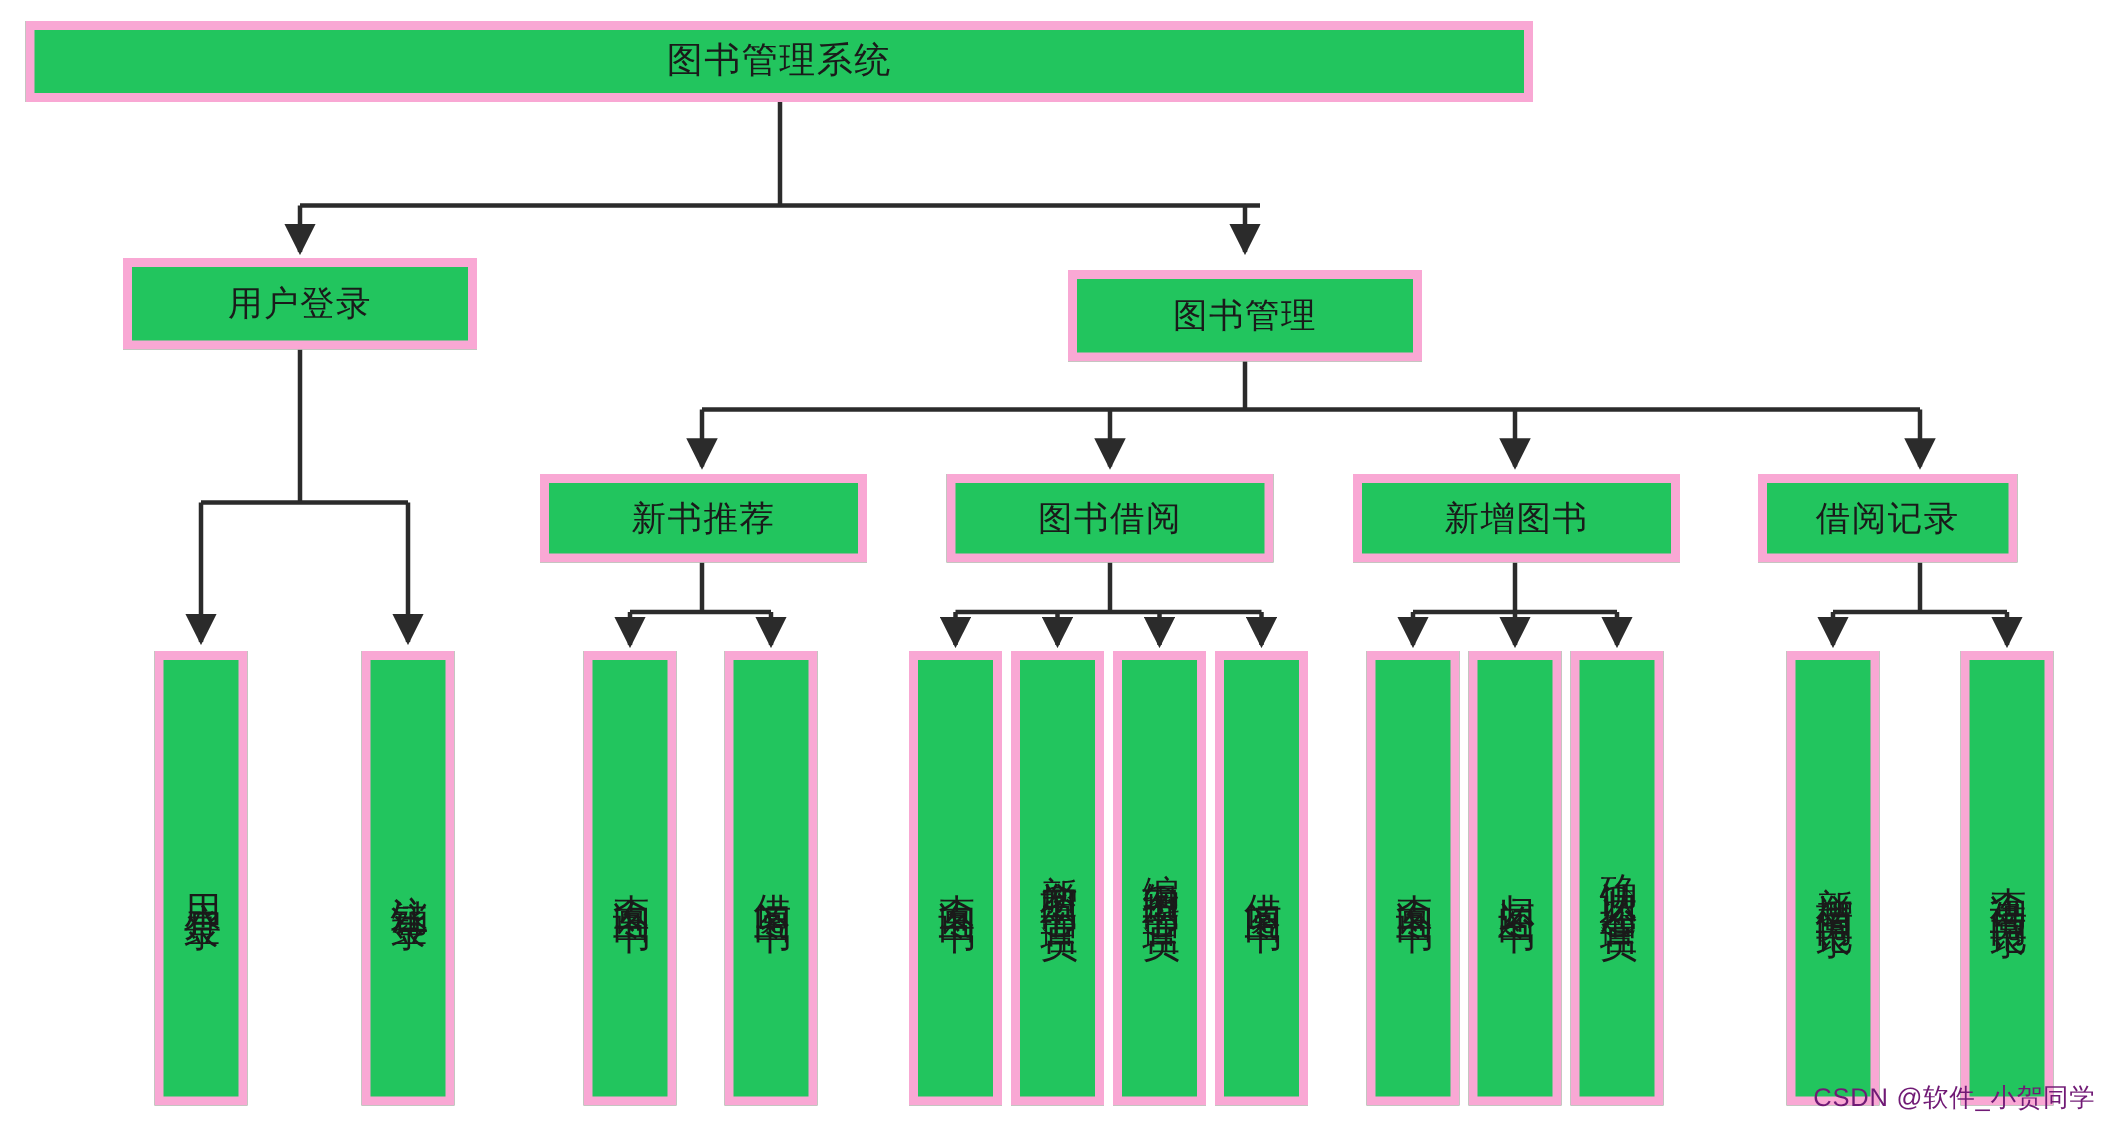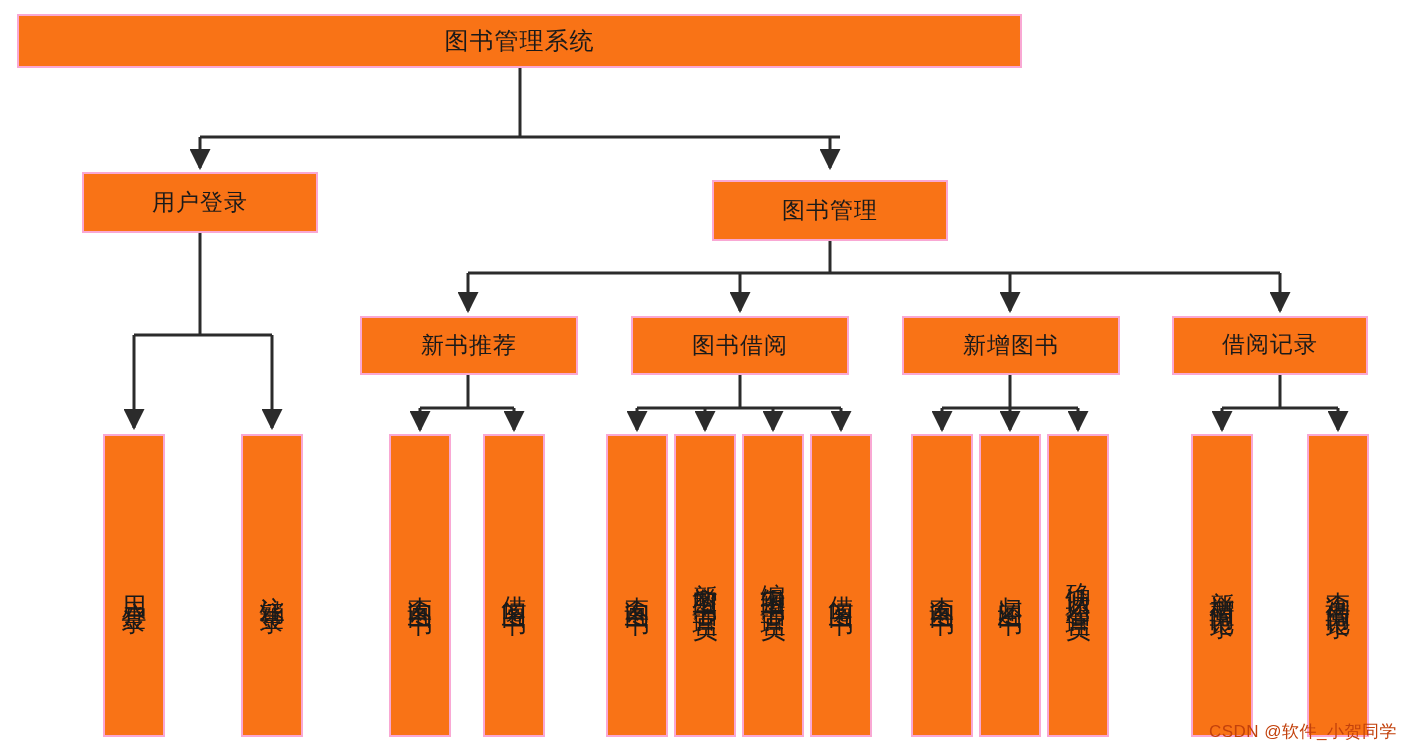--- a/index.html
+++ b/index.html
@@ -8,22 +8,22 @@
     background:#ffffff;
     font-family:"Liberation Sans","DejaVu Sans",sans-serif;
     overflow:hidden;
   }
   #stage{position:relative;width:1405px;height:747px;}
   svg#wires{position:absolute;left:0;top:0;width:1405px;height:747px;}
 
   .node{
     position:absolute;
     box-sizing:border-box;
-    background:#f97316;
-    border:2px solid #f9a8d4;
+    background:#22c55e;
+    border:6px solid #f9a8d4;
     display:flex;
     align-items:center;
     justify-content:center;
     color:#1a1a1a;
   }
   .node .lbl{
     display:block;
     text-align:center;
     line-height:1.05;
     white-space:nowrap;
@@ -38,21 +38,21 @@
     text-orientation:upright;
     font-size:25px;
     letter-spacing:5px;
     line-height:1;
   }
 
   #watermark{
     position:absolute;
     right:8px;bottom:4px;
     font-size:17px;
-    color:#c2410c;
+    color:#701a75;
     letter-spacing:.5px;
     white-space:nowrap;
     pointer-events:none;
   }
 </style>
 </head>
 <body>
 
 <div id="stage">
 
@@ -119,21 +119,21 @@
 
   <div class="node h" style="left:360px;top:316px;width:218px;height:59px;">
     <span class="lbl">新书推荐</span>
   </div>
   <div class="node h" style="left:631px;top:316px;width:218px;height:59px;">
     <span class="lbl">图书借阅</span>
   </div>
   <div class="node h" style="left:902px;top:316px;width:218px;height:59px;">
     <span class="lbl">新增图书</span>
   </div>
-  <div class="node h" style="left:1172px;top:316px;width:196px;height:59px;font-family:Liberation Serif, serif;">
+  <div class="node h" style="left:1172px;top:316px;width:173px;height:59px;">
     <span class="lbl">借阅记录</span>
   </div>
 
   <div class="node v" style="left:103px;top:434px;width:62px;height:303px;">
     <span class="lbl">用户登录</span>
   </div>
   <div class="node v" style="left:241px;top:434px;width:62px;height:303px;">
     <span class="lbl">注销登录</span>
   </div>
 

